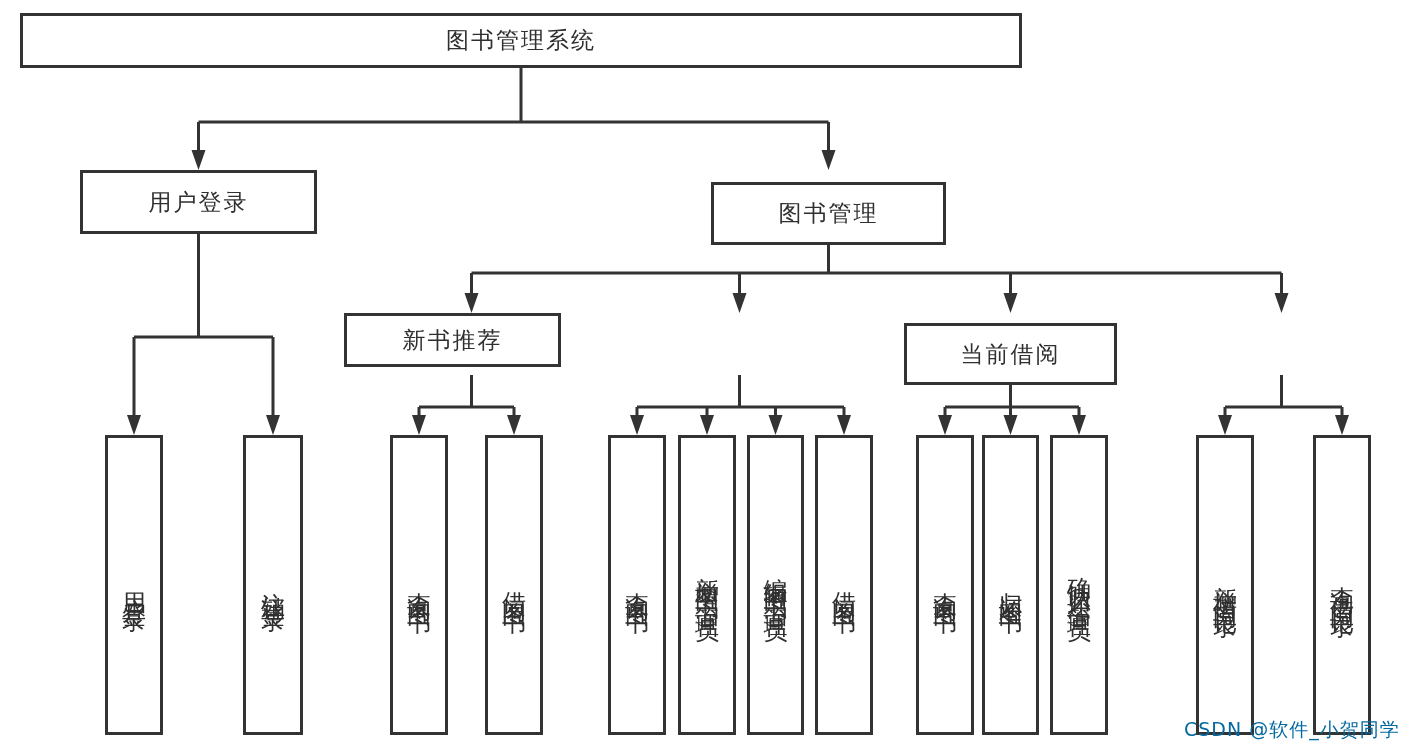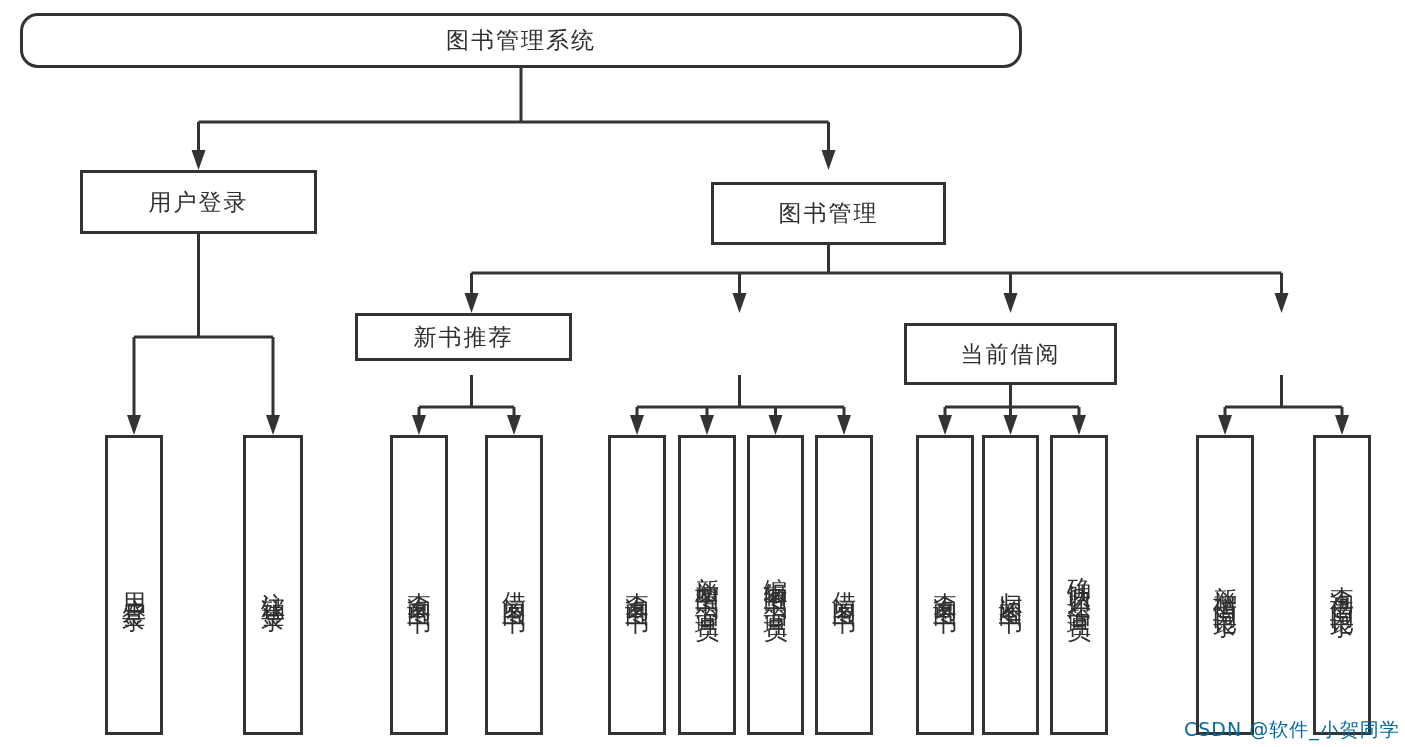--- a/index.html
+++ b/index.html
@@ -52,30 +52,30 @@
 </style>
 </head>
 <body>
 
 <div id="canvas">
   <svg id="connector-svg" viewBox="0 0 1405 747" xmlns="http://www.w3.org/2000/svg">
     <path id="edge-lines" fill="none" stroke="#333333" stroke-width="3" d="M521 68 L521 122 M198.5 122 L828.5 122 M198.5 122 L198.5 153 M828.5 122 L828.5 153 M198.5 234 L198.5 337 M134 337 L273 337 M134 337 L134 418 M273 337 L273 418 M828.5 233 L828.5 273 M471.5 273 L1281.5 273 M471.5 273 L471.5 296 M739.5 273 L739.5 296 M1010.5 273 L1010.5 296 M1281.5 273 L1281.5 296 M471.5 375 L471.5 407 M419 407 L514 407 M419 407 L419 418 M514 407 L514 418 M739.5 375 L739.5 407 M637 407 L844 407 M637 407 L637 418 M707 407 L707 418 M775.5 407 L775.5 418 M844 407 L844 418 M1010.5 375 L1010.5 407 M945 407 L1079 407 M945 407 L945 418 M1010.5 407 L1010.5 418 M1079 407 L1079 418 M1281.5 375 L1281.5 407 M1225 407 L1342 407 M1225 407 L1225 418 M1342 407 L1342 418 "></path>
     <path id="edge-arrowheads" fill="#333333" stroke="none" d="M191.5 150 L205.5 150 L198.5 170 Z M821.5 150 L835.5 150 L828.5 170 Z M127 415 L141 415 L134 435 Z M266 415 L280 415 L273 435 Z M464.5 293 L478.5 293 L471.5 313 Z M732.5 293 L746.5 293 L739.5 313 Z M1003.5 293 L1017.5 293 L1010.5 313 Z M1274.5 293 L1288.5 293 L1281.5 313 Z M412 415 L426 415 L419 435 Z M507 415 L521 415 L514 435 Z M630 415 L644 415 L637 435 Z M700 415 L714 415 L707 435 Z M768.5 415 L782.5 415 L775.5 435 Z M837 415 L851 415 L844 435 Z M938 415 L952 415 L945 435 Z M1003.5 415 L1017.5 415 L1010.5 435 Z M1072 415 L1086 415 L1079 435 Z M1218 415 L1232 415 L1225 435 Z M1335 415 L1349 415 L1342 435 Z "></path>
   </svg>
 
-  <div class="node h" style="left: 20px; top: 13px; width: 1002px; height: 55px; border-radius: 18px;">
+  <div class="node h" style="left: 20px; top: 13px; width: 1002px; height: 55px;">
       <span>图书管理系统</span>
     </div>
     <div class="node h" style="left: 80px; top: 170px; width: 237px; height: 64px;">
       <span>用户登录</span>
     </div>
     <div class="node h" style="left: 711px; top: 182px; width: 235px; height: 63px;">
       <span>图书管理</span>
     </div>
-    <div class="node h" style="left: 355px; top: 313px; width: 217px; height: 48px;">
+    <div class="node h" style="left: 344px; top: 313px; width: 217px; height: 54px;">
       <span>新书推荐</span>
     </div>
     <div class="node h" style="left: 904px; top: 323px; width: 213px; height: 62px;">
       <span>当前借阅</span>
     </div>
     <div class="node v" style="left: 105px; top: 435px; width: 58px; height: 300px;">
       <span>用户登录</span>
     </div>
     <div class="node v" style="left: 243px; top: 435px; width: 60px; height: 300px;">
       <span>注销登录</span>

